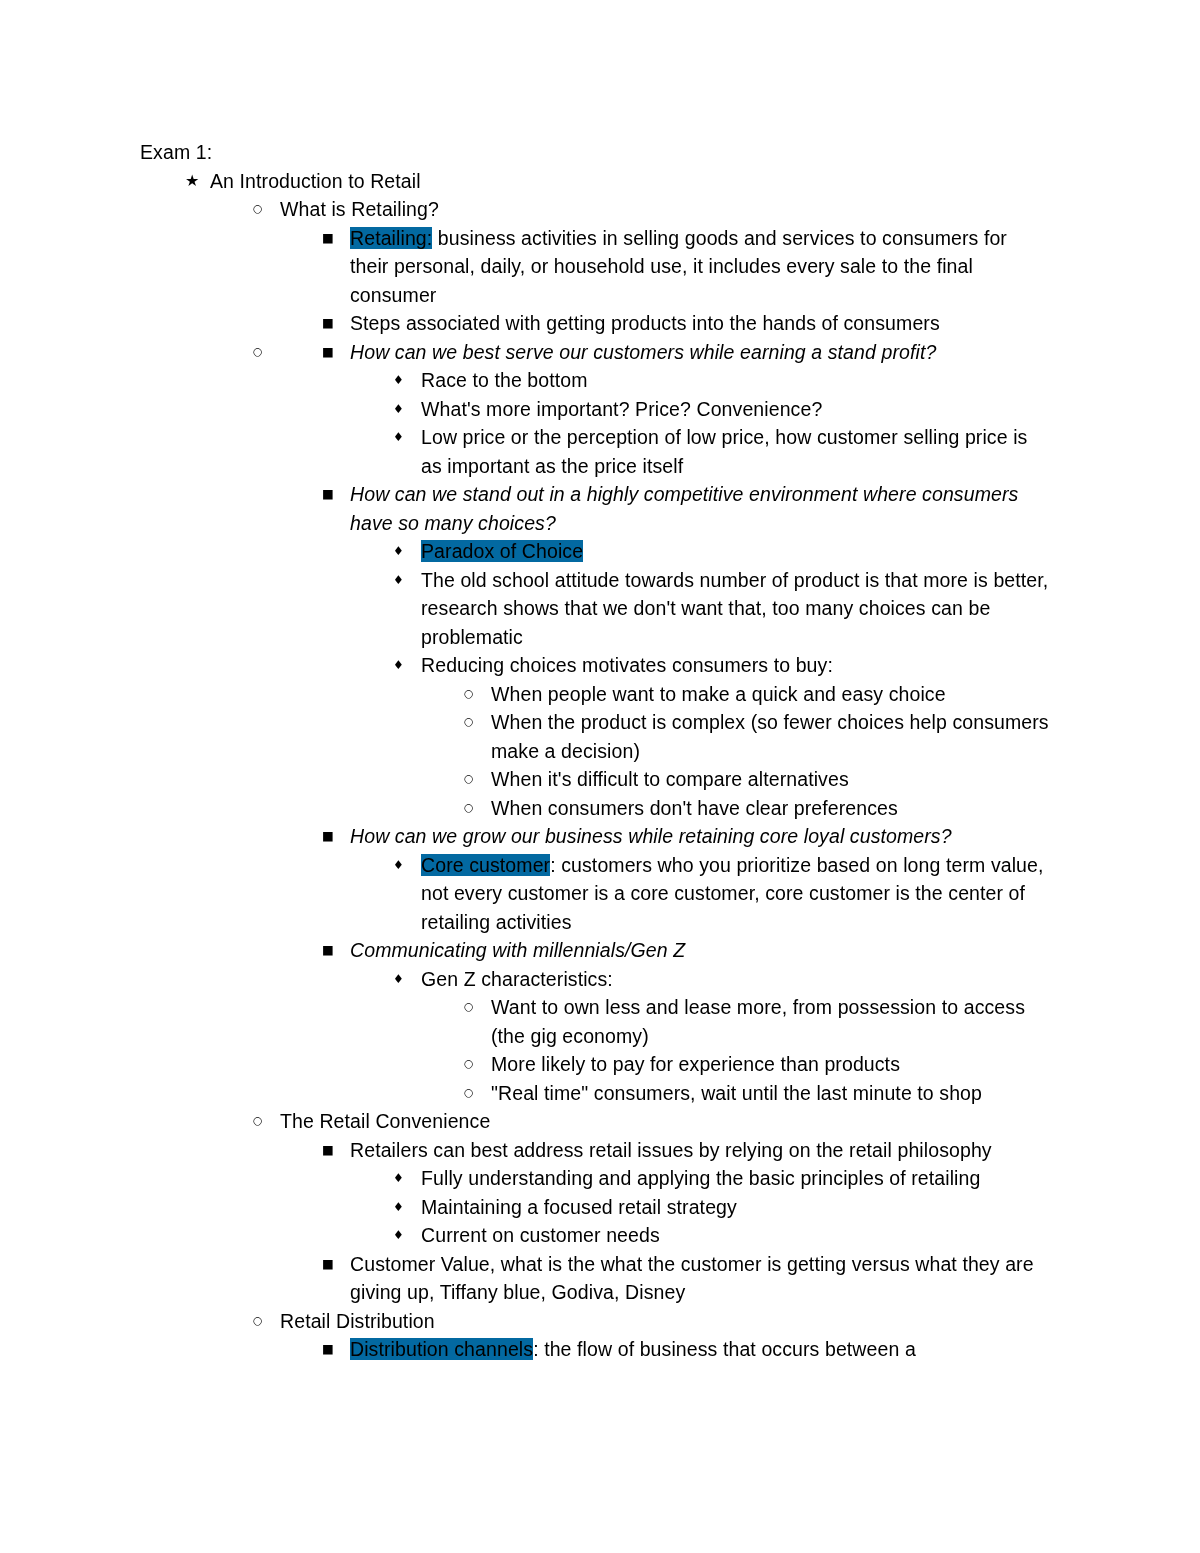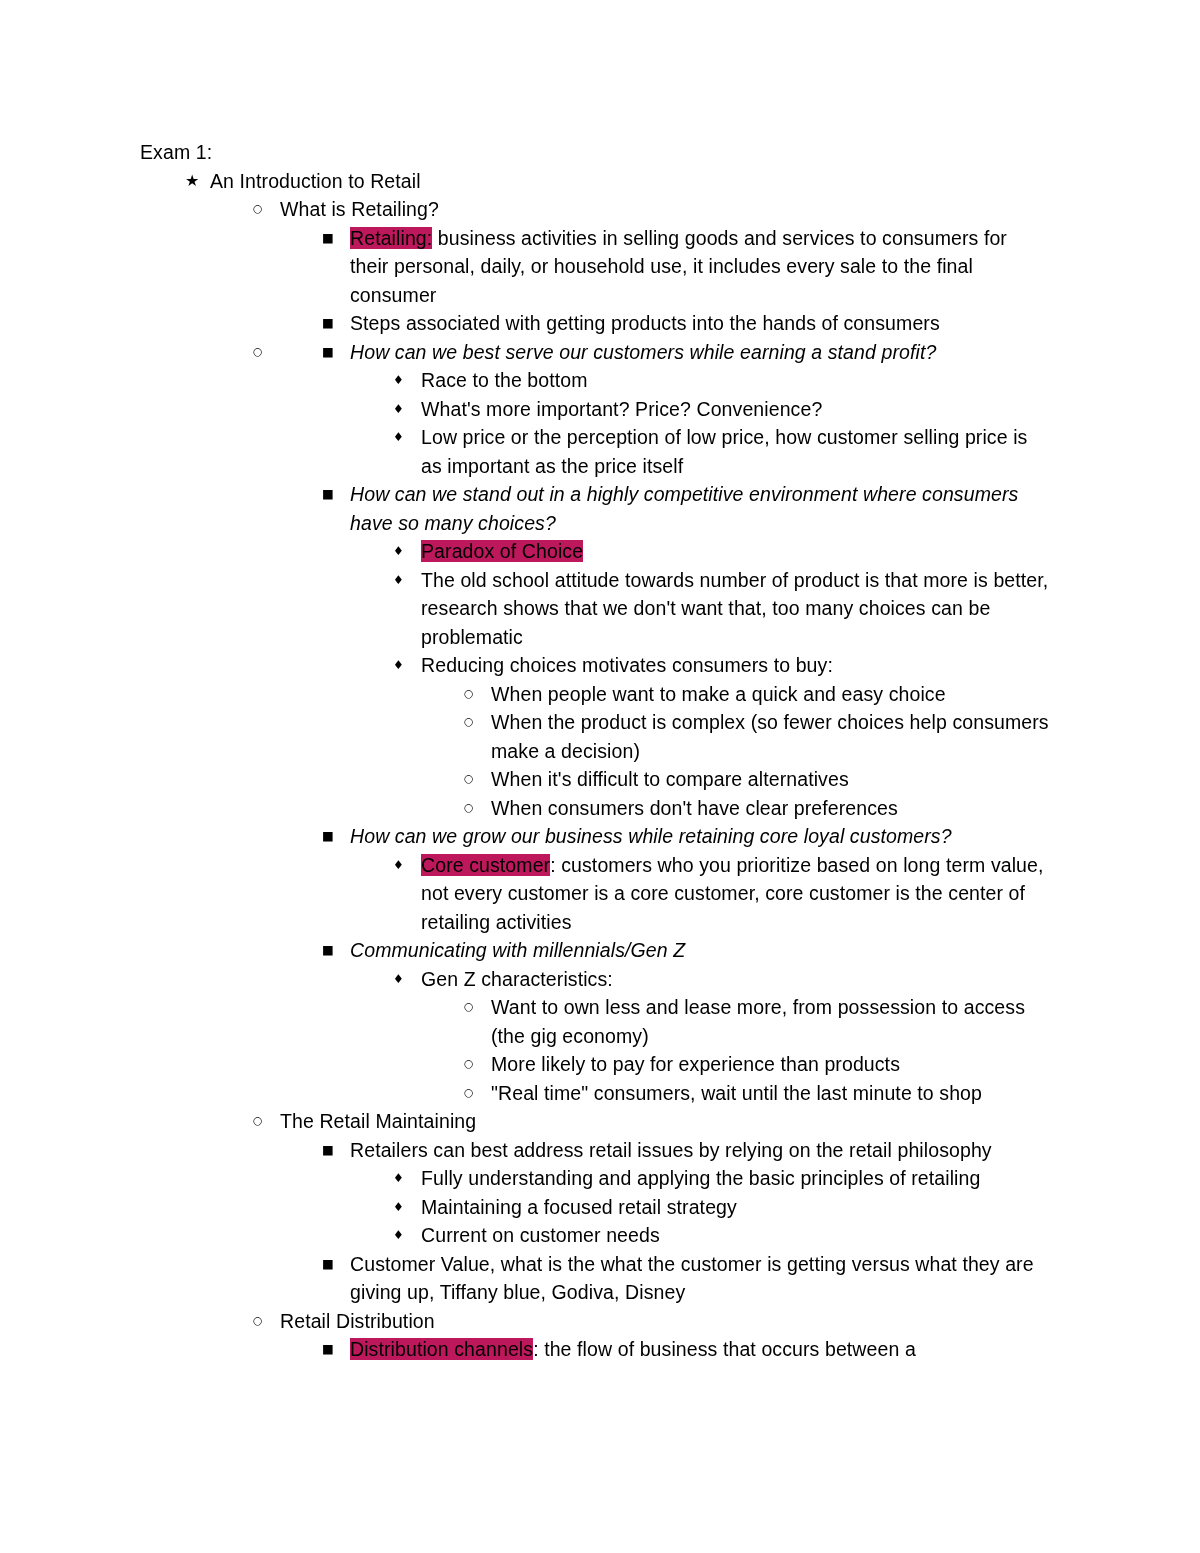--- a/index.html
+++ b/index.html
@@ -95,21 +95,21 @@
   .lv5 > .row { padding-left: 351px; }
   .lv5 > .row > .bullet {
     left: 324px;
     font-size: 11px;
     line-height: 28.5px;
     top: 0;
   }
 
   .it { font-style: italic; }
   mark.hl {
-    background-color: #be185d;
+    background-color: #0369a1;
     color: #000000;
     padding: 0;
   }
 </style>
 </head>
 <body>
 
 <div class="page">
 
   <div class="doc-title">Exam 1:</div>
@@ -282,21 +282,21 @@
                 </li>
               </ul>
             </li>
 
           </ul>
         </li>
 
         <li class="node lv2">
           <div class="row">
             <span class="bullet">○</span>
-            <span class="label">The Retail Maintaining</span>
+            <span class="label">The Retail Convenience</span>
           </div>
           <ul>
             <li class="node lv3">
               <div class="row">
                 <span class="bullet">■</span>
                 <span class="label">Retailers can best address retail issues by relying on the retail philosophy</span>
               </div>
               <ul>
                 <li class="node lv4">
                   <div class="row">

